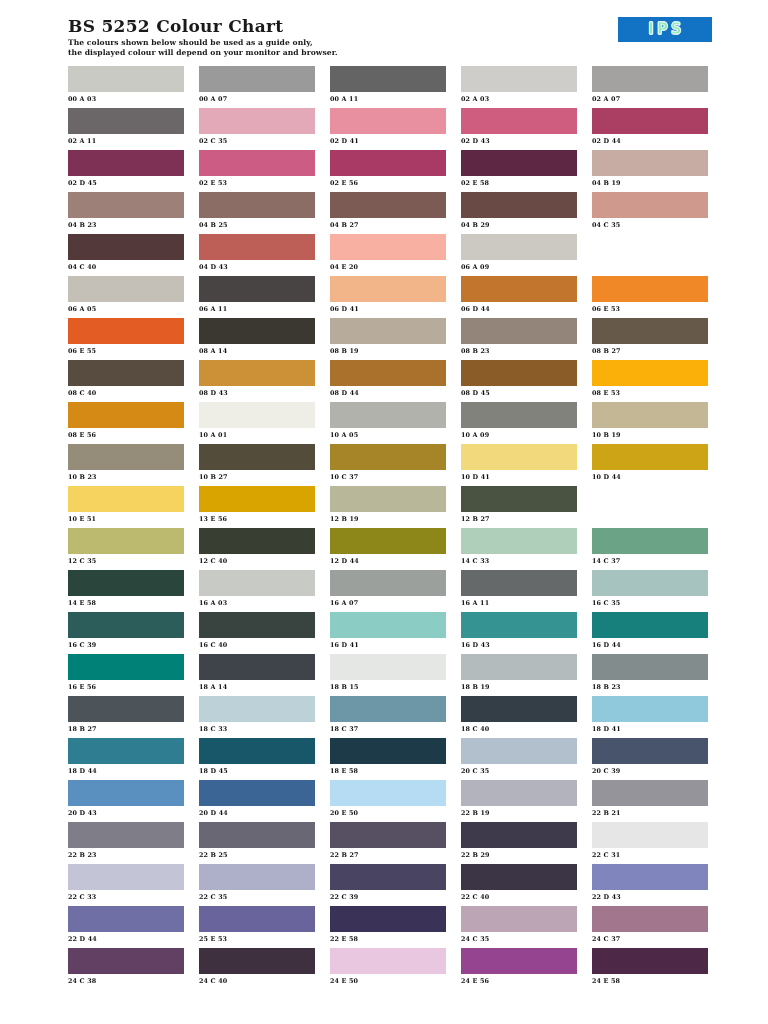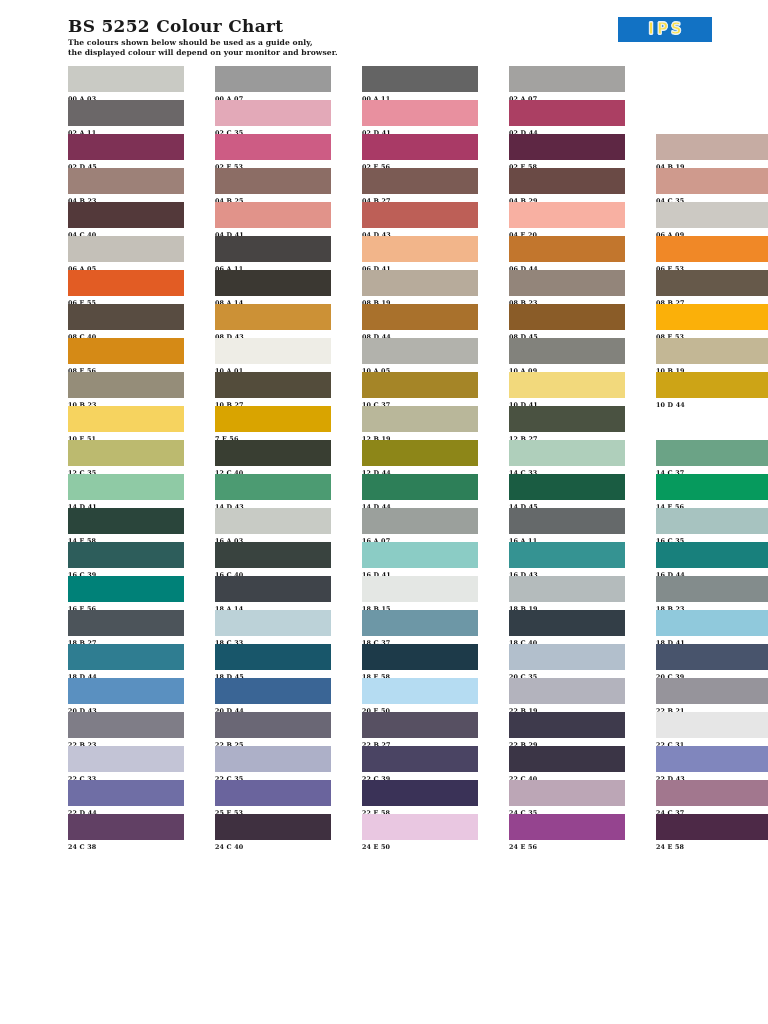--- a/index.html
+++ b/index.html
@@ -60,39 +60,38 @@
     background: #1272c4;
     display: flex;
     align-items: center;
     justify-content: center;
   }
   #logo-text {
     font-family: "DejaVu Sans", "Liberation Sans", sans-serif;
     font-weight: bold;
     font-size: 15px;
     letter-spacing: 3px;
-    color: #fde047;
+    color: #86efac;
     -webkit-text-stroke: 0.8px #e8f2fb;
     text-shadow:
       -0.7px 0 #dfeefc, 0.7px 0 #dfeefc,
       0 -0.7px #dfeefc, 0 0.7px #dfeefc;
     padding-left: 3px;
     line-height: 15px;
   }
   #grid {
     position: absolute;
     left: 68px;
     top: 66px;
     width: 640px;
   }
   .swatch-row {
     display: flex;
     width: 640px;
-    height: 34px;
-    gap: 16px;
+    height: 42px;
   }
   .swatch-cell {
     width: 116px;
     margin-right: 15px;
     height: 42px;
     position: relative;
   }
   .swatch-cell:last-child {
     margin-right: 0;
   }
@@ -139,38 +138,46 @@
         </div>
         <div class="swatch-cell">
           <div class="swatch-chip" title="00 A 07" style="background-color: rgb(154, 154, 154);"></div>
           <div class="swatch-label">00 A 07</div>
         </div>
         <div class="swatch-cell">
           <div class="swatch-chip" title="00 A 11" style="background-color: rgb(100, 100, 100);"></div>
           <div class="swatch-label">00 A 11</div>
         </div>
         <div class="swatch-cell">
+          <div class="swatch-chip" title="02 A 03" style="background-color: rgb(207, 205, 202);"></div>
+          <div class="swatch-label">02 A 03</div>
+        </div>
+        <div class="swatch-cell">
           <div class="swatch-chip" title="02 A 07" style="background-color: rgb(163, 162, 160);"></div>
           <div class="swatch-label">02 A 07</div>
         </div>
       </div>
       <div class="swatch-row">
         <div class="swatch-cell">
           <div class="swatch-chip" title="02 A 11" style="background-color: rgb(107, 103, 104);"></div>
           <div class="swatch-label">02 A 11</div>
         </div>
         <div class="swatch-cell">
           <div class="swatch-chip" title="02 C 35" style="background-color: rgb(227, 169, 184);"></div>
           <div class="swatch-label">02 C 35</div>
         </div>
         <div class="swatch-cell">
           <div class="swatch-chip" title="02 D 41" style="background-color: rgb(232, 144, 159);"></div>
           <div class="swatch-label">02 D 41</div>
         </div>
         <div class="swatch-cell">
+          <div class="swatch-chip" title="02 D 43" style="background-color: rgb(207, 93, 128);"></div>
+          <div class="swatch-label">02 D 43</div>
+        </div>
+        <div class="swatch-cell">
           <div class="swatch-chip" title="02 D 44" style="background-color: rgb(171, 63, 99);"></div>
           <div class="swatch-label">02 D 44</div>
         </div>
       </div>
       <div class="swatch-row">
         <div class="swatch-cell">
           <div class="swatch-chip" title="02 D 45" style="background-color: rgb(126, 49, 85);"></div>
           <div class="swatch-label">02 D 45</div>
         </div>
         <div class="swatch-cell">
@@ -211,24 +218,20 @@
           <div class="swatch-chip" title="04 C 35" style="background-color: rgb(207, 154, 141);"></div>
           <div class="swatch-label">04 C 35</div>
         </div>
       </div>
       <div class="swatch-row">
         <div class="swatch-cell">
           <div class="swatch-chip" title="04 C 40" style="background-color: rgb(83, 57, 58);"></div>
           <div class="swatch-label">04 C 40</div>
         </div>
         <div class="swatch-cell">
-          <div class="swatch-chip" title="04 D 41" style="background-color: rgb(225, 147, 138);"></div>
-          <div class="swatch-label">04 D 41</div>
-        </div>
-        <div class="swatch-cell">
           <div class="swatch-chip" title="04 D 43" style="background-color: rgb(189, 95, 87);"></div>
           <div class="swatch-label">04 D 43</div>
         </div>
         <div class="swatch-cell">
           <div class="swatch-chip" title="04 E 50" style="background-color: rgb(248, 176, 162);"></div>
           <div class="swatch-label">04 E 20</div>
         </div>
         <div class="swatch-cell">
           <div class="swatch-chip" title="06 A 03" style="background-color: rgb(204, 201, 195);"></div>
           <div class="swatch-label">06 A 09</div>
@@ -344,21 +347,21 @@
           <div class="swatch-label">10 D 44</div>
         </div>
       </div>
       <div class="swatch-row">
         <div class="swatch-cell">
           <div class="swatch-chip" title="10 E 51" style="background-color: rgb(246, 211, 95);"></div>
           <div class="swatch-label">10 E 51</div>
         </div>
         <div class="swatch-cell">
           <div class="swatch-chip" title="10 E 56" style="background-color: rgb(217, 164, 0);"></div>
-          <div class="swatch-label">7 E 56</div>
+          <div class="swatch-label">13 E 56</div>
         </div>
         <div class="swatch-cell">
           <div class="swatch-chip" title="12 B 19" style="background-color: rgb(185, 183, 154);"></div>
           <div class="swatch-label">12 B 19</div>
         </div>
         <div class="swatch-cell">
           <div class="swatch-chip" title="12 B 27" style="background-color: rgb(74, 82, 65);"></div>
           <div class="swatch-label">12 B 27</div>
         </div>
       </div>
@@ -379,42 +382,20 @@
           <div class="swatch-chip" title="14 C 33" style="background-color: rgb(175, 207, 187);"></div>
           <div class="swatch-label">14 C 33</div>
         </div>
         <div class="swatch-cell">
           <div class="swatch-chip" title="14 C 37" style="background-color: rgb(107, 163, 134);"></div>
           <div class="swatch-label">14 C 37</div>
         </div>
       </div>
       <div class="swatch-row">
         <div class="swatch-cell">
-          <div class="swatch-chip" title="14 D 41" style="background-color: rgb(143, 202, 165);"></div>
-          <div class="swatch-label">14 D 41</div>
-        </div>
-        <div class="swatch-cell">
-          <div class="swatch-chip" title="14 D 43" style="background-color: rgb(76, 155, 114);"></div>
-          <div class="swatch-label">14 D 43</div>
-        </div>
-        <div class="swatch-cell">
-          <div class="swatch-chip" title="14 D 44" style="background-color: rgb(45, 127, 88);"></div>
-          <div class="swatch-label">14 D 44</div>
-        </div>
-        <div class="swatch-cell">
-          <div class="swatch-chip" title="14 D 45" style="background-color: rgb(26, 92, 66);"></div>
-          <div class="swatch-label">14 D 45</div>
-        </div>
-        <div class="swatch-cell">
-          <div class="swatch-chip" title="14 E 56" style="background-color: rgb(6, 154, 93);"></div>
-          <div class="swatch-label">14 E 56</div>
-        </div>
-      </div>
-      <div class="swatch-row">
-        <div class="swatch-cell">
           <div class="swatch-chip" title="14 E 58" style="background-color: rgb(42, 69, 59);"></div>
           <div class="swatch-label">14 E 58</div>
         </div>
         <div class="swatch-cell">
           <div class="swatch-chip" title="16 A 03" style="background-color: rgb(200, 203, 197);"></div>
           <div class="swatch-label">16 A 03</div>
         </div>
         <div class="swatch-cell">
           <div class="swatch-chip" title="16 A 07" style="background-color: rgb(155, 160, 156);"></div>
           <div class="swatch-label">16 A 07</div>

